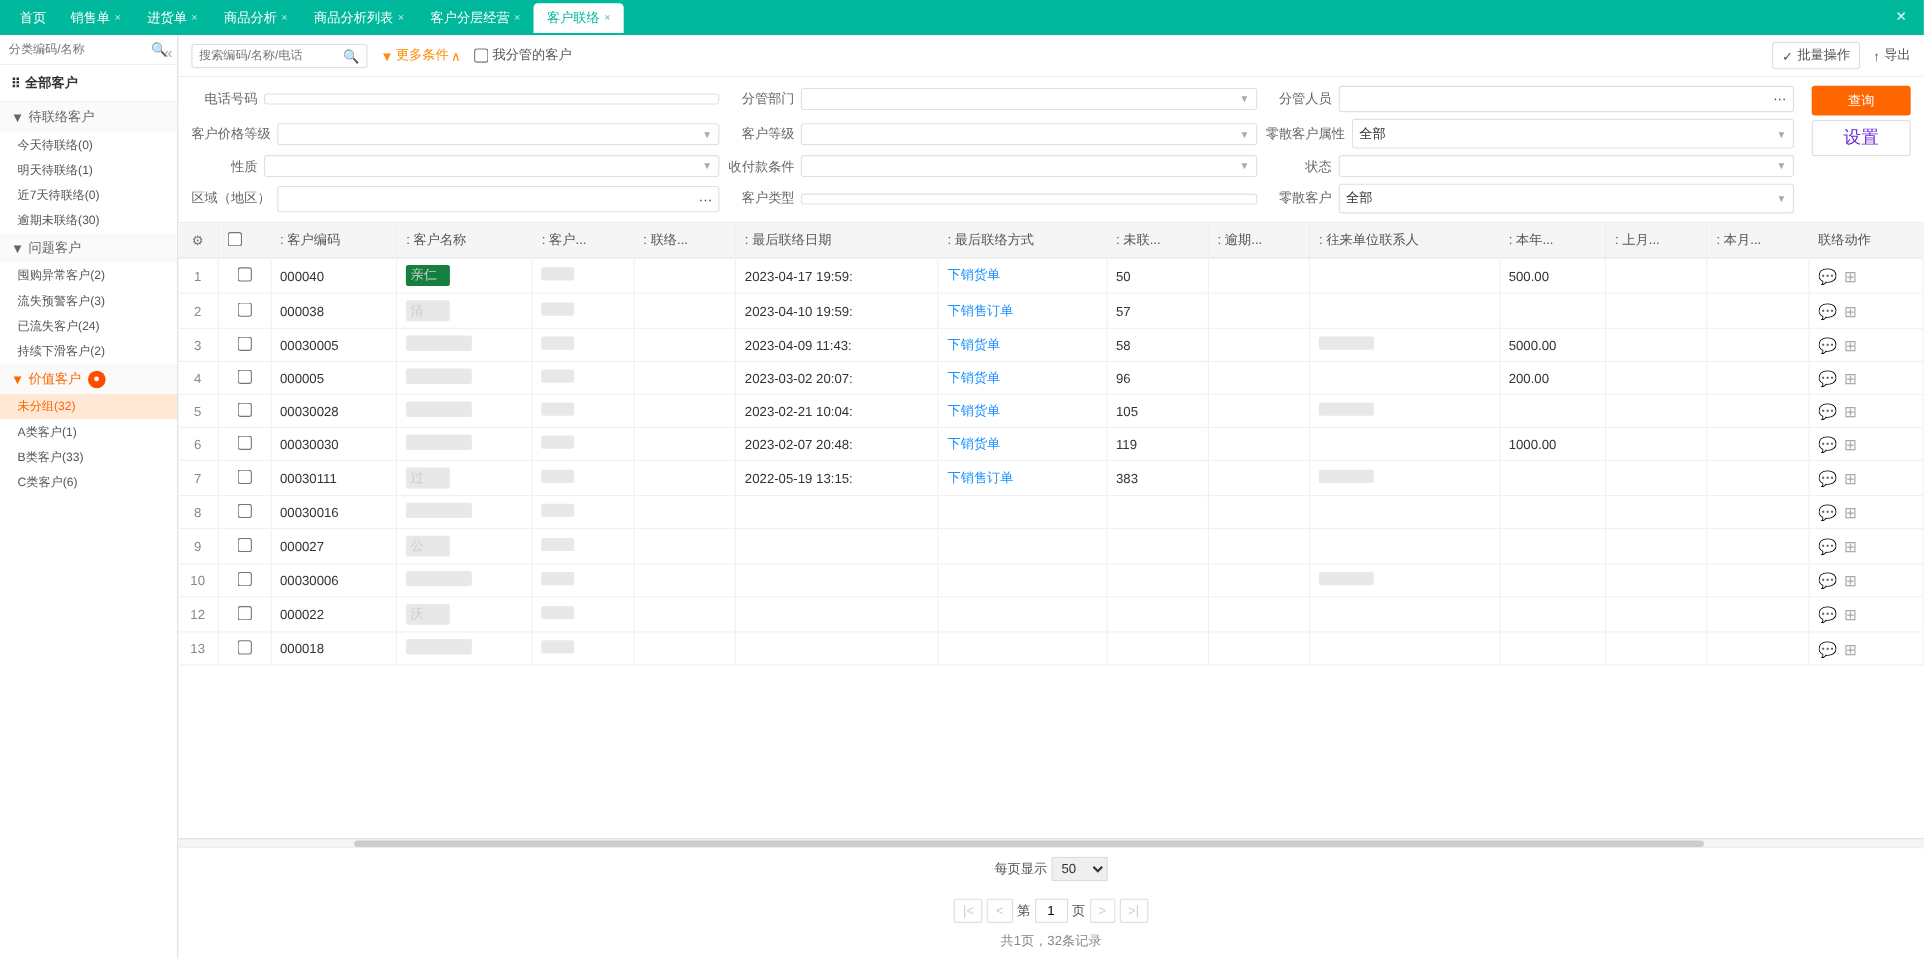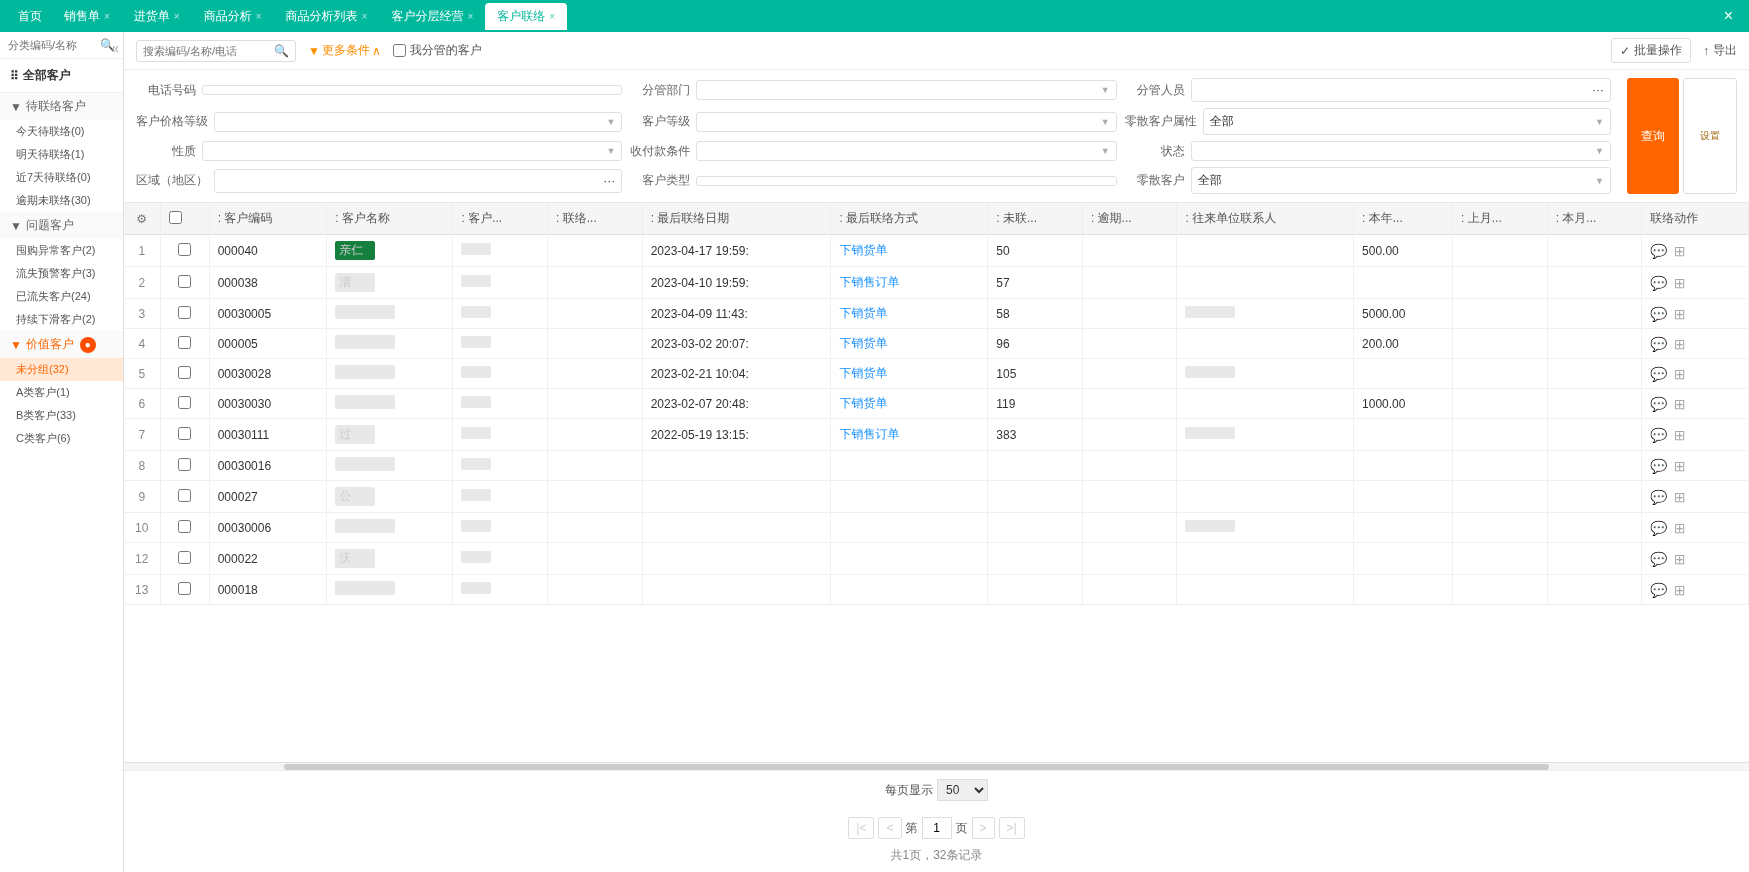--- a/index.html
+++ b/index.html
@@ -33,21 +33,21 @@
 
     
     .main-layout {
       display: flex;
       height: calc(100vh - 32px);
       background: #f0f0f0;
     }
 
     
     .sidebar {
-      width: 124px;
+      width: 162px;
       background: white;
       border-right: 1px solid #e0e0e0;
       overflow-y: auto;
       flex-shrink: 0;
       position: relative;
     }
     .sidebar-search {
       display: flex;
       align-items: center;
       padding: 6px 8px;
@@ -216,30 +216,30 @@
       background: #ff6600;
       color: white;
       border: none;
       border-radius: 3px;
       padding: 5px 14px;
       cursor: pointer;
       font-size: 12px;
     }
     .btn-reset {
       background: white;
-      color: #a16207;
+      color: #6d28d9;
       border: 1px solid #ddd;
       border-radius: 3px;
-      padding: 5px 16px;
-      cursor: pointer;
-      font-size: 10px;
+      padding: 5px 28px;
+      cursor: pointer;
+      font-size: 16px;
     }
     .adv-actions {
       display: flex;
-      flex-direction: row;
+      flex-direction: column;
       gap: 4px;
       margin-left: 8px;
     }
 
     
     .table-container {
       flex: 1;
       overflow: auto;
       background: white;
     }

